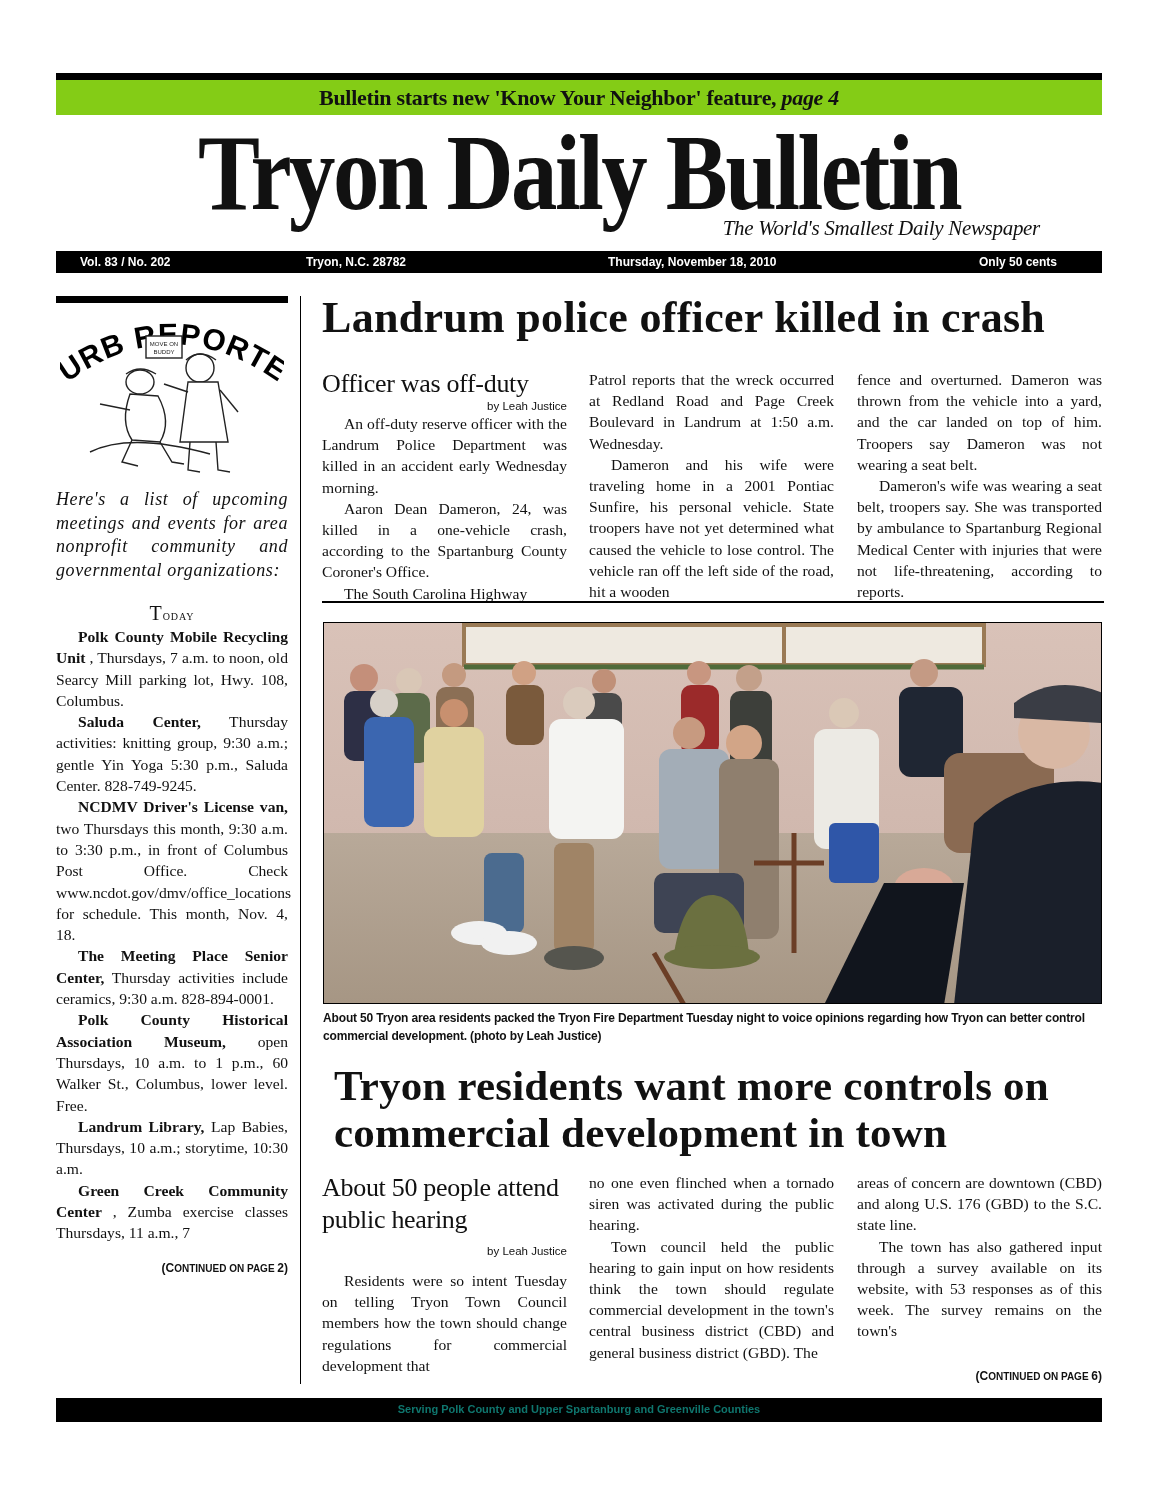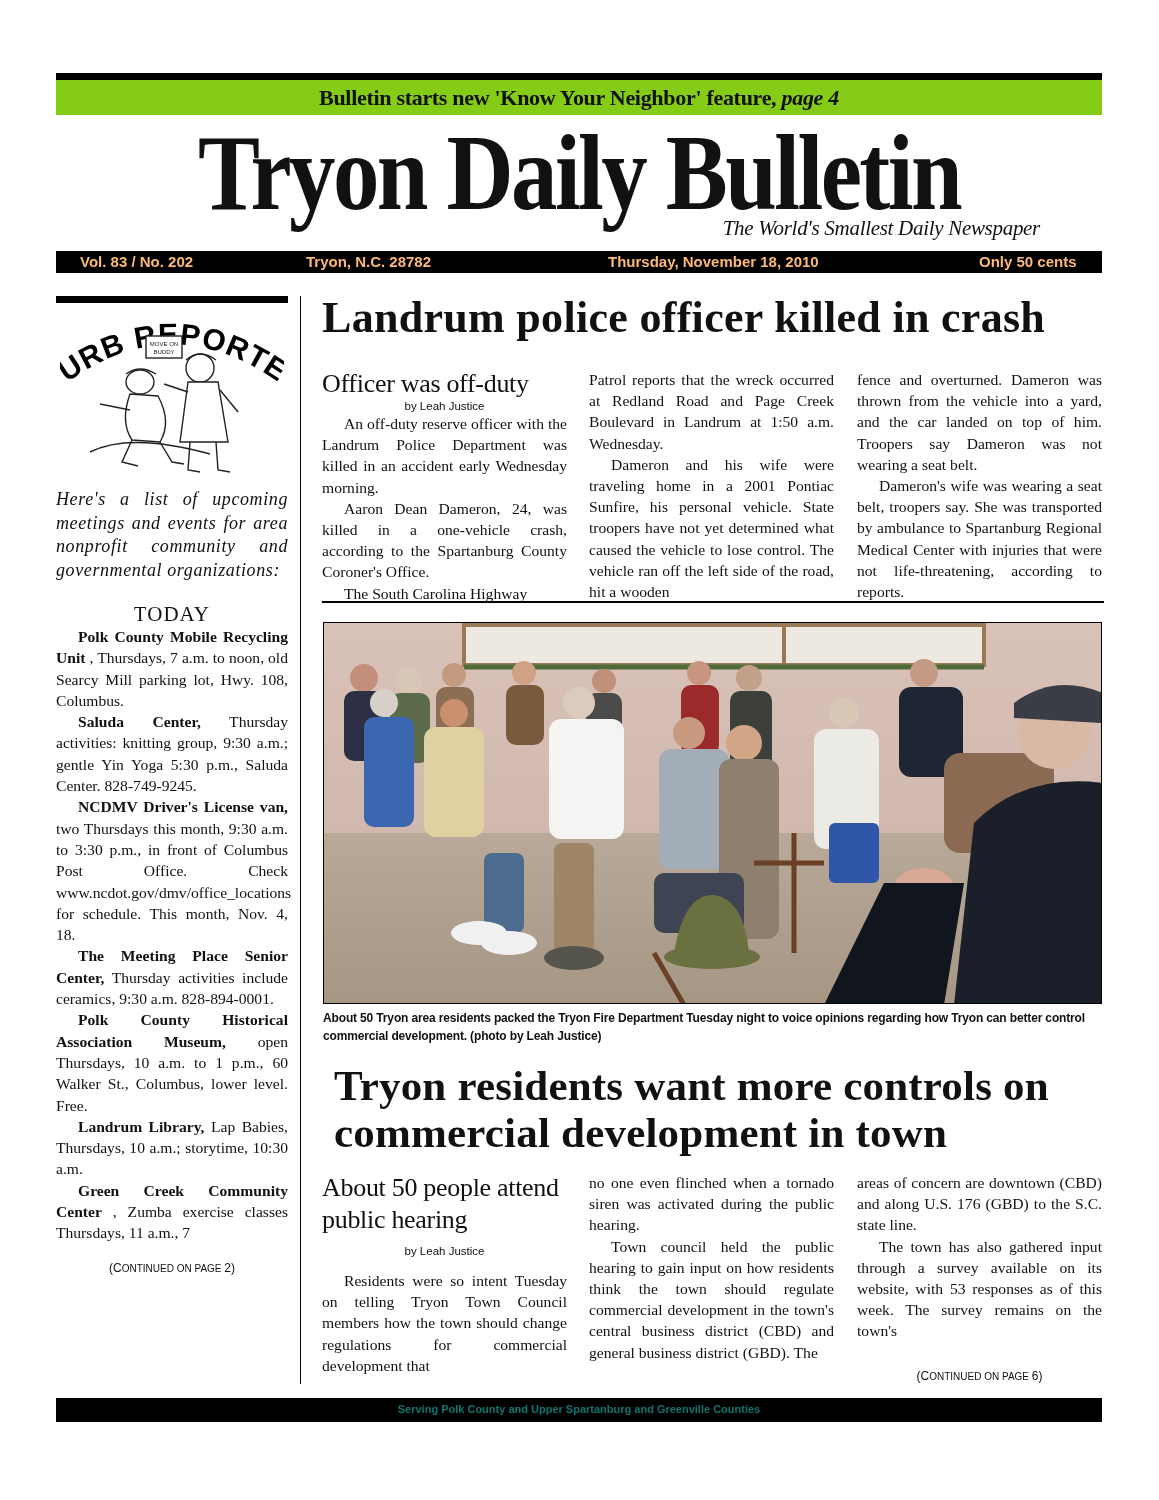--- a/index.html
+++ b/index.html
@@ -12,45 +12,45 @@
   .top-rule { left: 56px; top: 73px; width: 1046px; height: 7px; background: #000; }
   .teaser { left: 56px; top: 80px; width: 1046px; height: 35px; background: #84cc16;
             font-family: "Liberation Serif", serif; font-weight: bold; font-size: 22px;
             text-align: center; line-height: 35px; letter-spacing: -0.3px; transform-origin: center; }
   .teaser .page-ref { font-style: italic; }
   .nameplate { left: 56px; top: 118px; width: 1046px; height: 110px; text-align: center;
                font-family: "Liberation Serif", serif; font-weight: bold; font-size: 108px;
                line-height: 110px; letter-spacing: -3px; transform: scaleX(0.86); transform-origin: center; }
   .slogan { left: 650px; top: 216px; width: 390px; font-style: italic; font-size: 21px;
             text-align: right; letter-spacing: -0.3px; }
-  .folio { left: 56px; top: 251px; width: 1046px; height: 22px; background: #000; color: #fdba74;
-           font-family: "Liberation Sans", sans-serif; font-size: 15px; font-weight: bold; line-height: 22px; }
+  .folio { left: 56px; top: 251px; width: 1046px; height: 22px; background: #000; color: #ffffff;
+           font-family: "Liberation Sans", sans-serif; font-size: 12px; font-weight: bold; line-height: 22px; }
   .folio span { position: absolute; top: 0; }
 
   
   .side-rule { left: 56px; top: 296px; width: 232px; height: 7px; background: #000; }
   .col-divider { left: 300px; top: 296px; width: 1px; height: 1088px; background: #000; }
   .logo { left: 60px; top: 312px; width: 224px; height: 170px; }
   .intro { left: 56px; top: 488px; width: 232px; font-style: italic; font-size: 18px; line-height: 23.5px;
            text-align: justify; letter-spacing: 0.6px; }
   .today { left: 56px; top: 602px; width: 232px; text-align: center; font-size: 20px; letter-spacing: 1px; }
-  .today .sc { font-size: 21px; }
+  .today .sc { font-size: 10px; }
   .events { left: 56px; top: 626px; width: 232px; font-size: 15.6px; line-height: 21.3px; text-align: justify; }
   .events p { text-indent: 22px; }
   .events b { font-weight: bold; }
-  .continued { font-family: "Liberation Sans", sans-serif; font-size: 10px; font-weight: normal; text-align: center; }
+  .continued { font-family: "Liberation Sans", sans-serif; font-size: 10px; font-weight: bold; text-align: right; }
   .continued .big { font-size: 12px; }
 
   
   .headline1 { left: 322px; top: 291px; width: 782px; font-size: 44px; font-weight: bold; letter-spacing: 0.3px; line-height: 54px; }
   .story-cols { left: 322px; top: 369px; width: 782px; height: 238px; }
   .col { position: absolute; top: 0; width: 245px; font-size: 15.6px; line-height: 21.2px; text-align: justify; }
   .col p { text-indent: 22px; }
   .deck { font-size: 26px; line-height: 30px; text-align: left; letter-spacing: -0.3px; }
-  .byline { font-family: "Liberation Sans", sans-serif; font-size: 11.5px; line-height: 14px; text-align: center; }
+  .byline { font-family: "Liberation Sans", sans-serif; font-size: 11.5px; line-height: 14px; text-align: right; }
   .story-rule { left: 322px; top: 601px; width: 782px; height: 2px; background: #000; }
 
   
   .photo { left: 323px; top: 622px; width: 779px; height: 382px; border: 1.5px solid #000; overflow: hidden; }
   .caption { left: 323px; top: 1010px; width: 782px; font-family: "Liberation Sans", sans-serif; font-size: 12px;
              line-height: 17.5px; font-weight: bold; letter-spacing: -0.15px; }
 
   
   .headline2 { left: 322px; top: 1062px; width: 782px; font-size: 43px; font-weight: bold; line-height: 47px; letter-spacing: 0.2px; margin-left: 12px; }
   .story2-cols { left: 322px; top: 1172px; width: 782px; height: 210px; }

